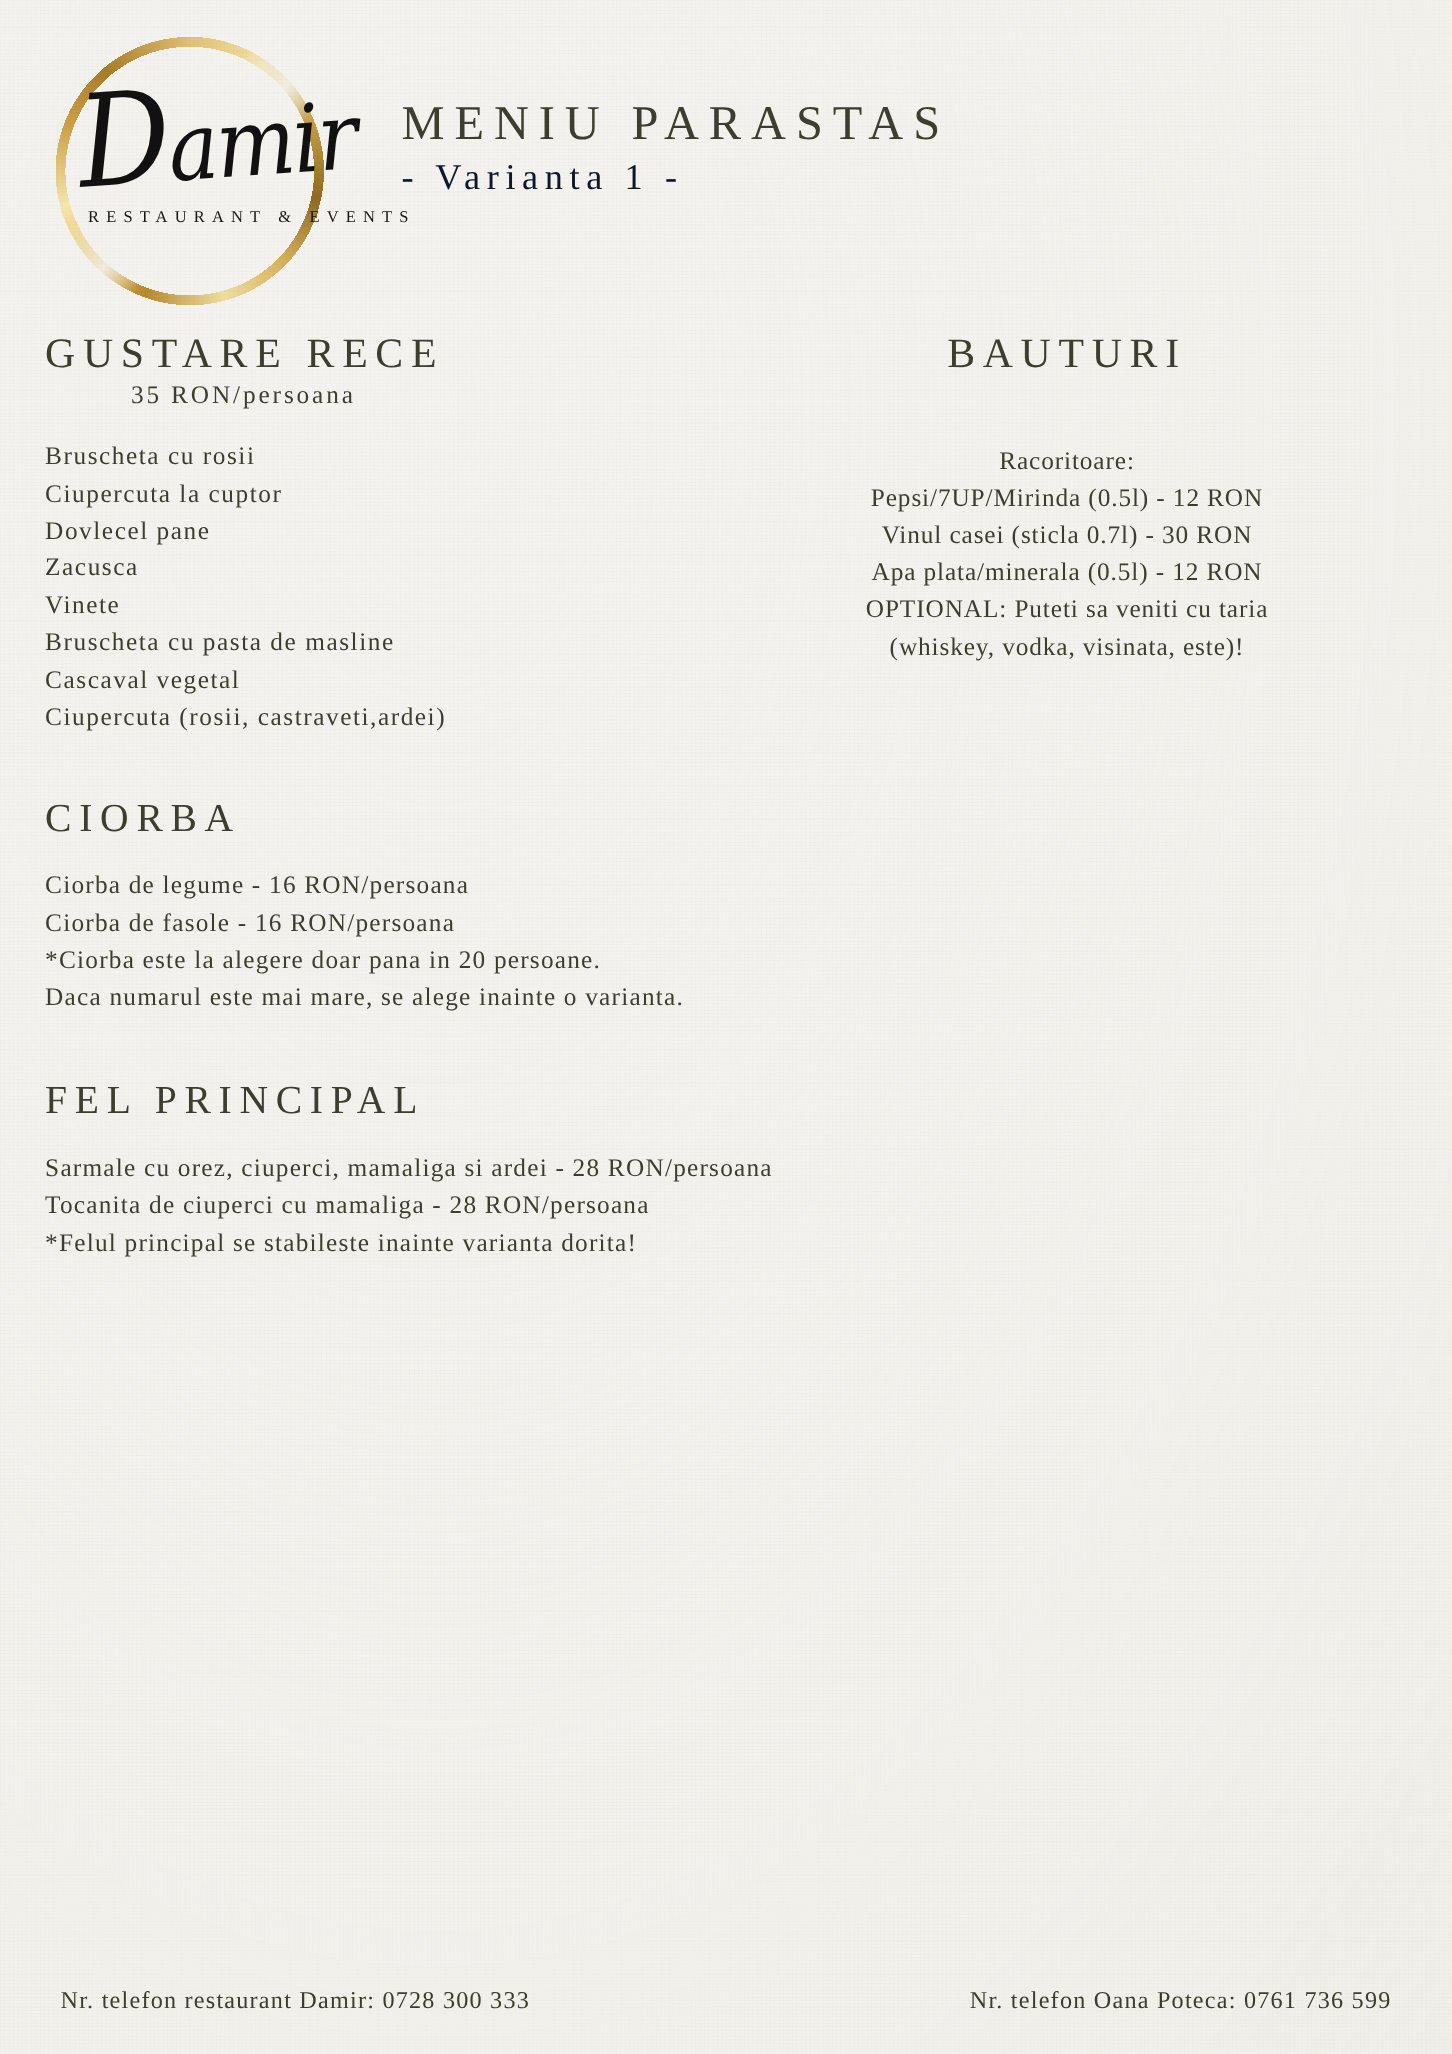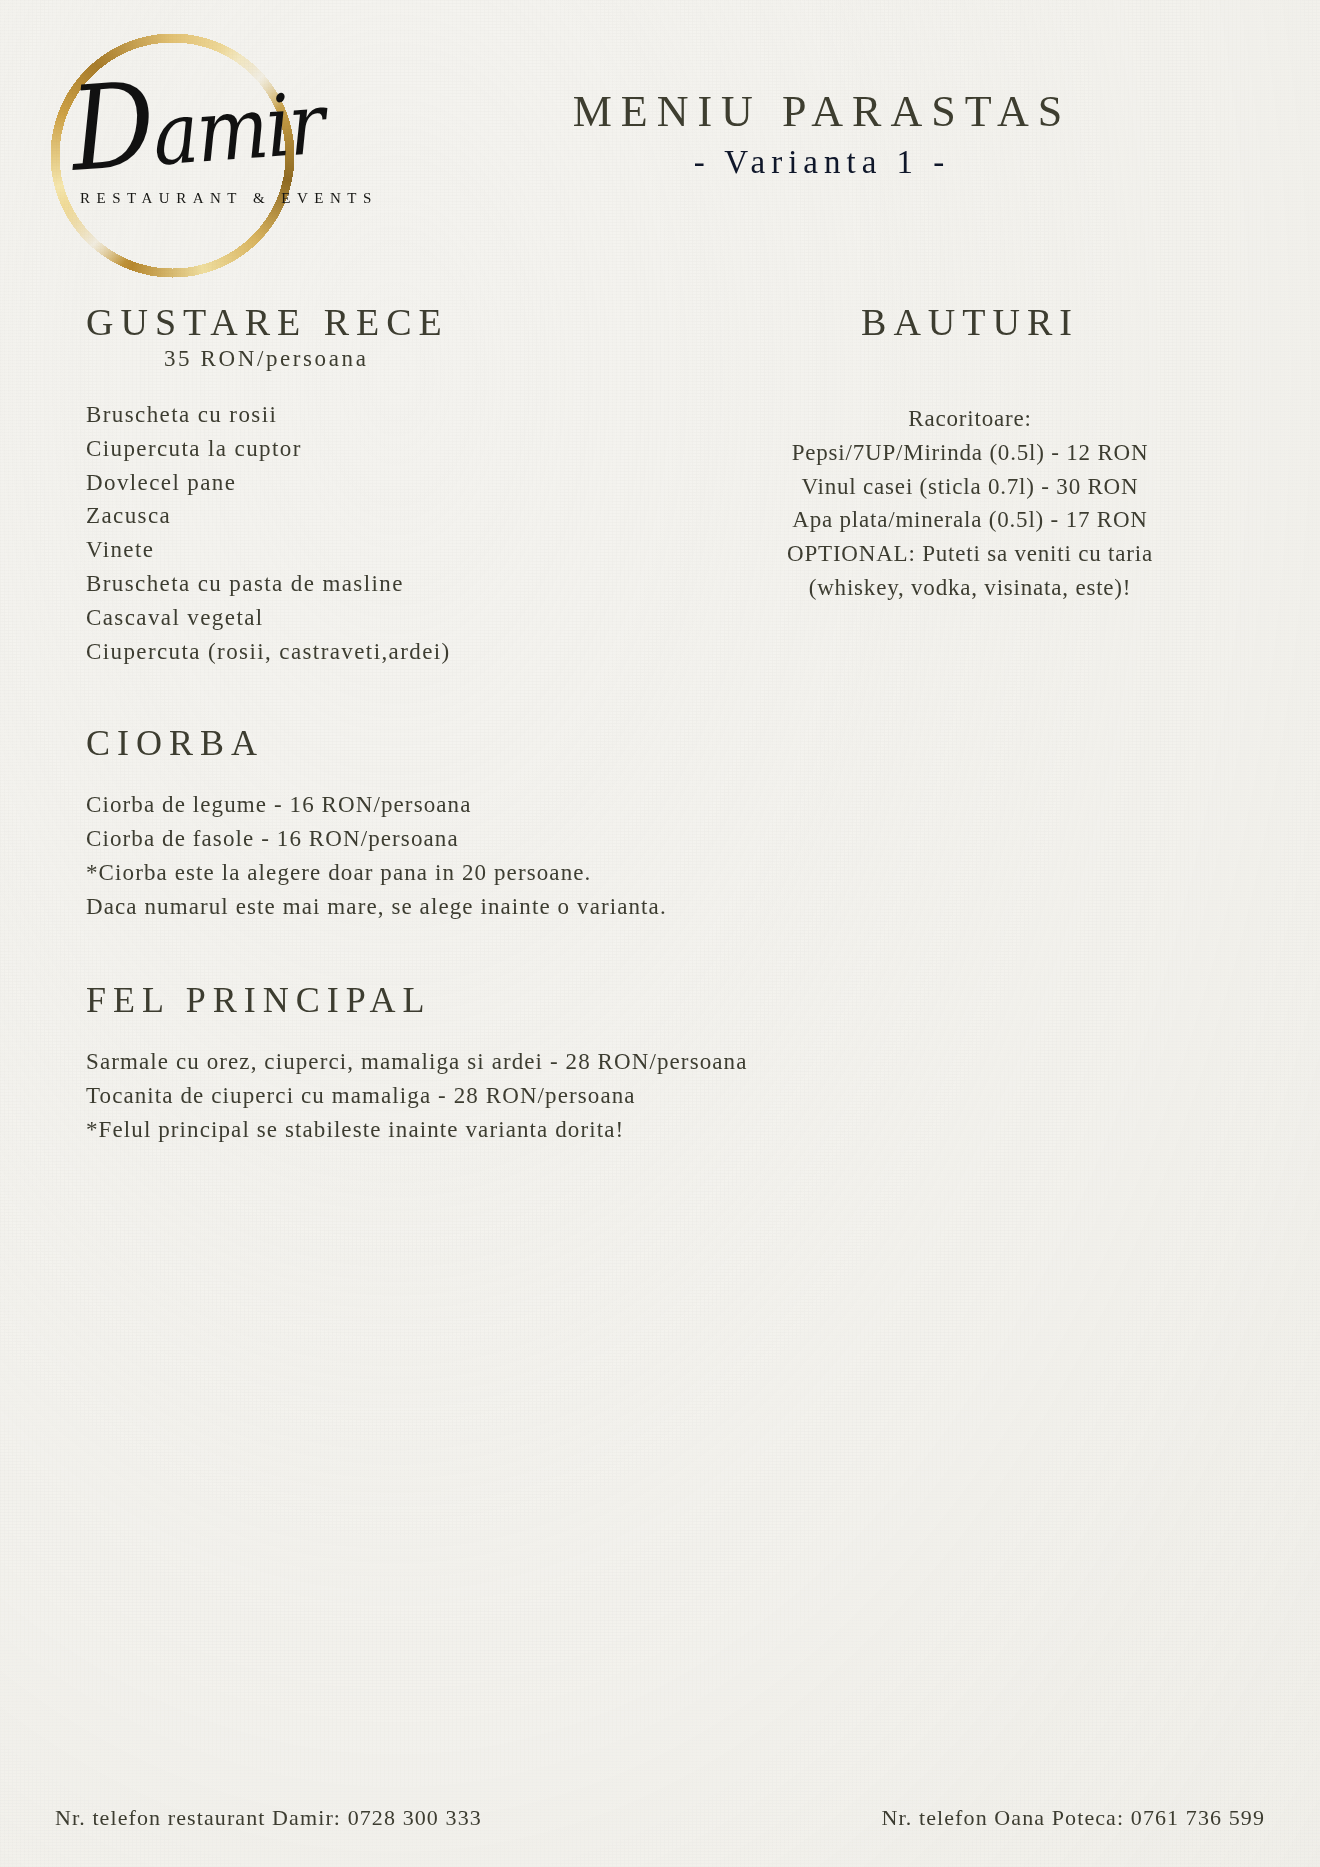--- a/index.html
+++ b/index.html
@@ -103,44 +103,43 @@
     left: 60px;
     top: 182px;
     font-family: "Liberation Serif", serif;
     font-size: 15px;
     letter-spacing: 6.5px;
     color: #171714;
     white-space: nowrap;
   }
   .title-block {
     position: absolute;
-    left: 382px;
+    left: 365px;
     top: 88px;
     width: 880px;
-    text-align: center;
   }
   .menu-title {
     font-size: 44px;
     letter-spacing: 9px;
     color: #3e3e30;
     white-space: nowrap;
     line-height: 1.1;
   }
   .menu-subtitle {
     margin-top: 8px;
     font-size: 33px;
     letter-spacing: 6px;
     color: #0f172a;
     white-space: nowrap;
   }
 
   
   .content {
     position: relative;
-    padding: 0 86px;
+    padding: 0 41px;
   }
   .columns {
     display: flex;
     align-items: flex-start;
   }
   .col-left { width: 620px; }
   .col-right { flex: 1; }
 
   .section-head {
     font-size: 38px;
@@ -246,21 +245,21 @@
           <div class="item-line">Ciupercuta (rosii, castraveti,ardei)</div>
         </div>
       </div>
 
       <div class="col-right">
         <div class="section-head centered">BAUTURI</div>
         <div class="drinks">
           <div class="drink-line">Racoritoare:</div>
           <div class="drink-line">Pepsi/7UP/Mirinda (0.5l) - 12 RON</div>
           <div class="drink-line">Vinul casei (sticla 0.7l) - 30 RON</div>
-          <div class="drink-line">Apa plata/minerala (0.5l) - 17 RON</div>
+          <div class="drink-line">Apa plata/minerala (0.5l) - 12 RON</div>
           <div class="drink-line">OPTIONAL: Puteti sa veniti cu taria</div>
           <div class="drink-line">(whiskey, vodka, visinata, este)!</div>
         </div>
       </div>
 
     </div>
 
     <div class="block">
       <div class="block-head">CIORBA</div>
       <div class="block-body">

